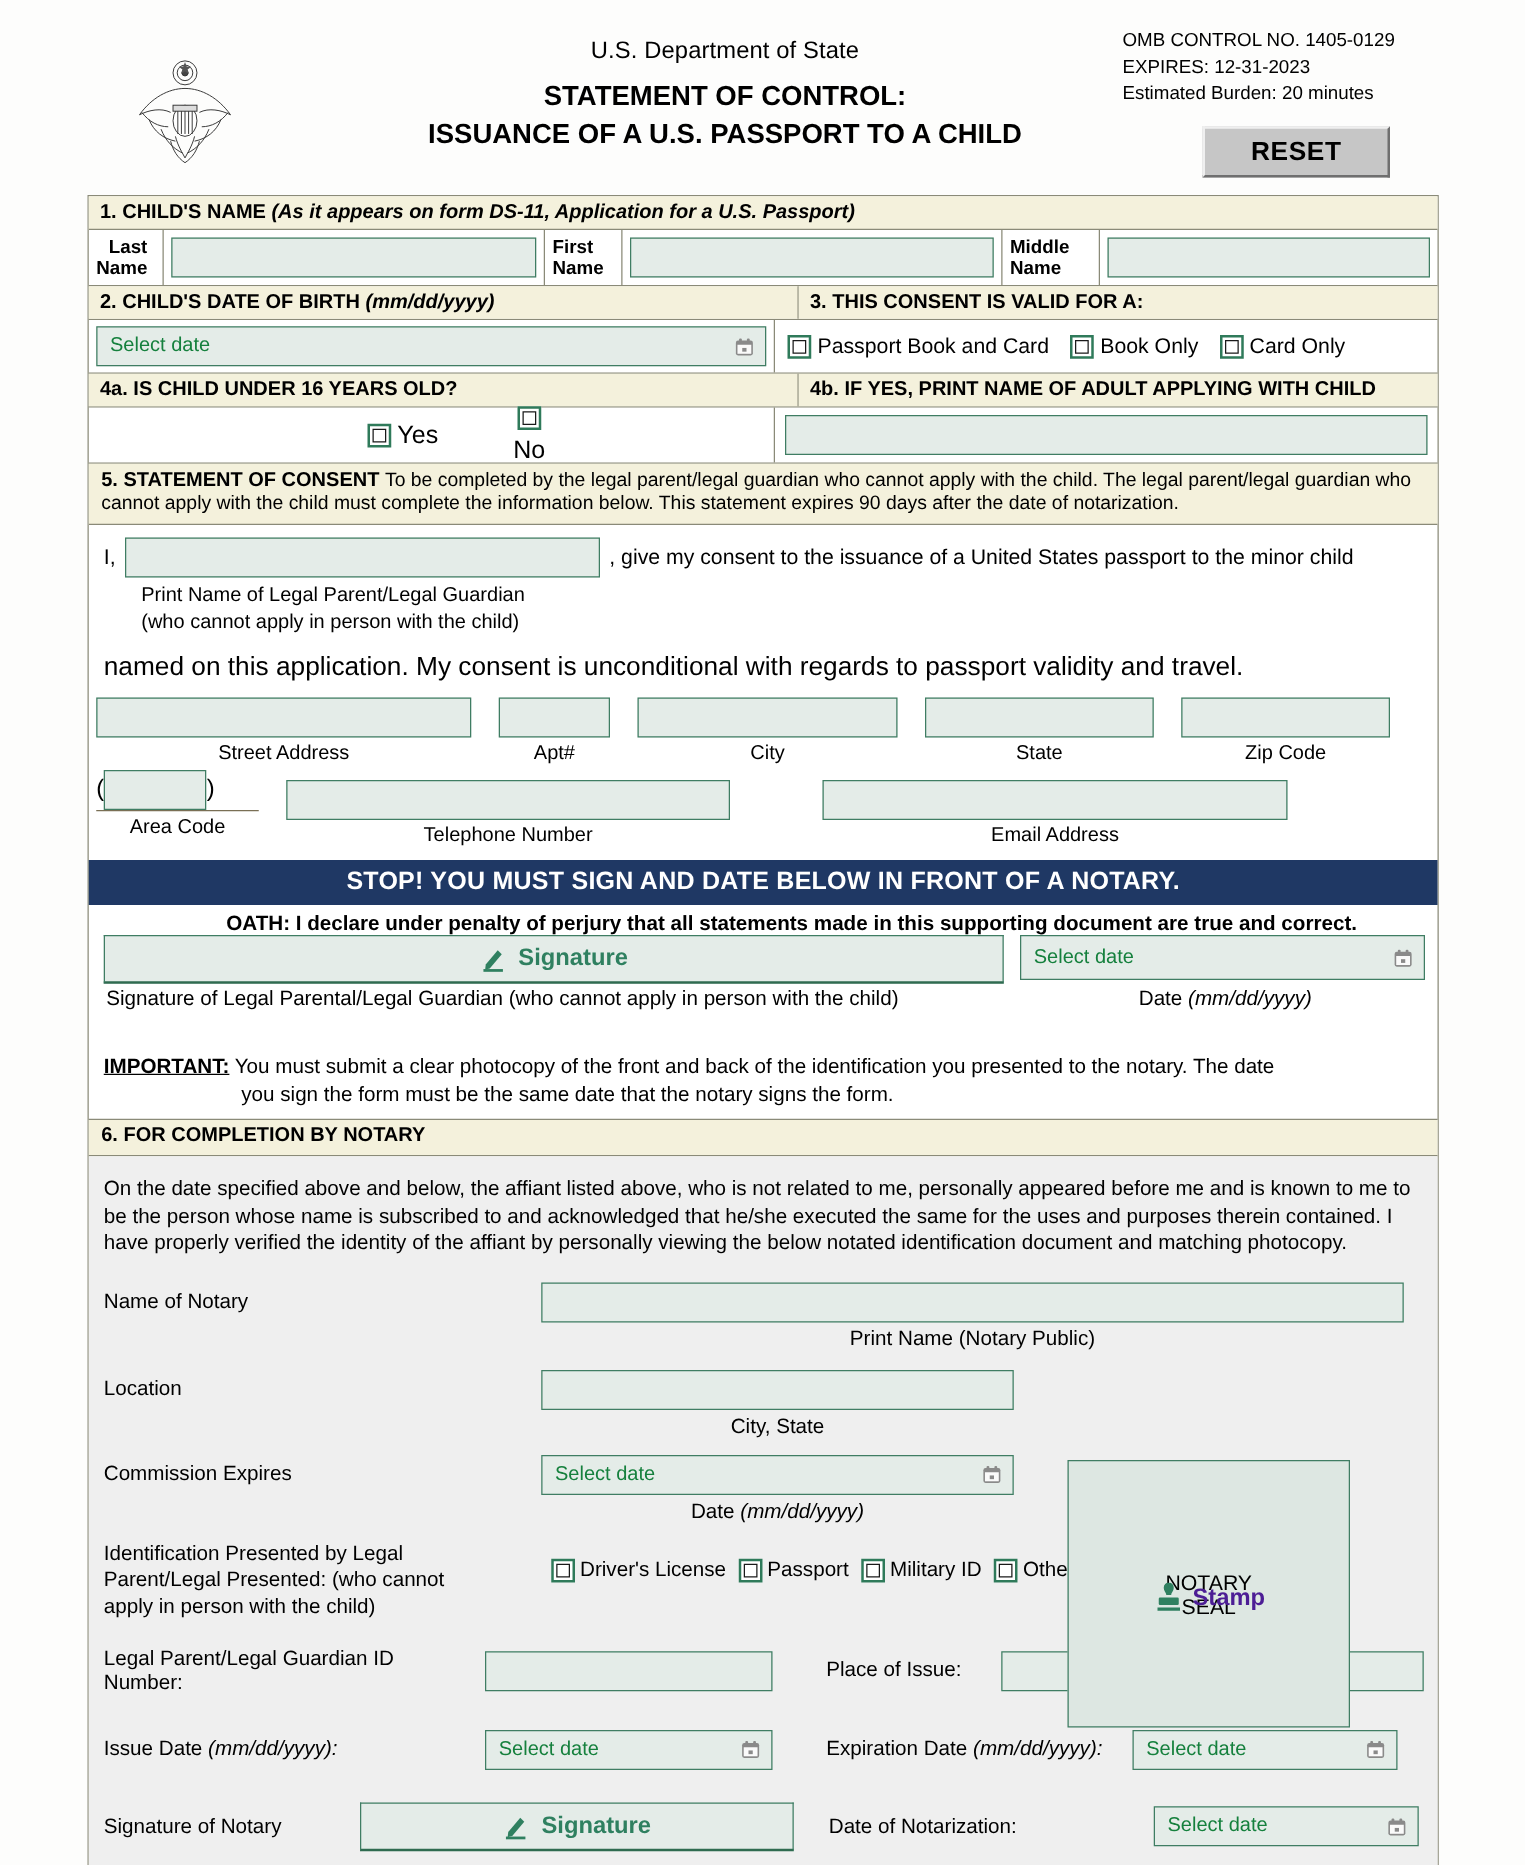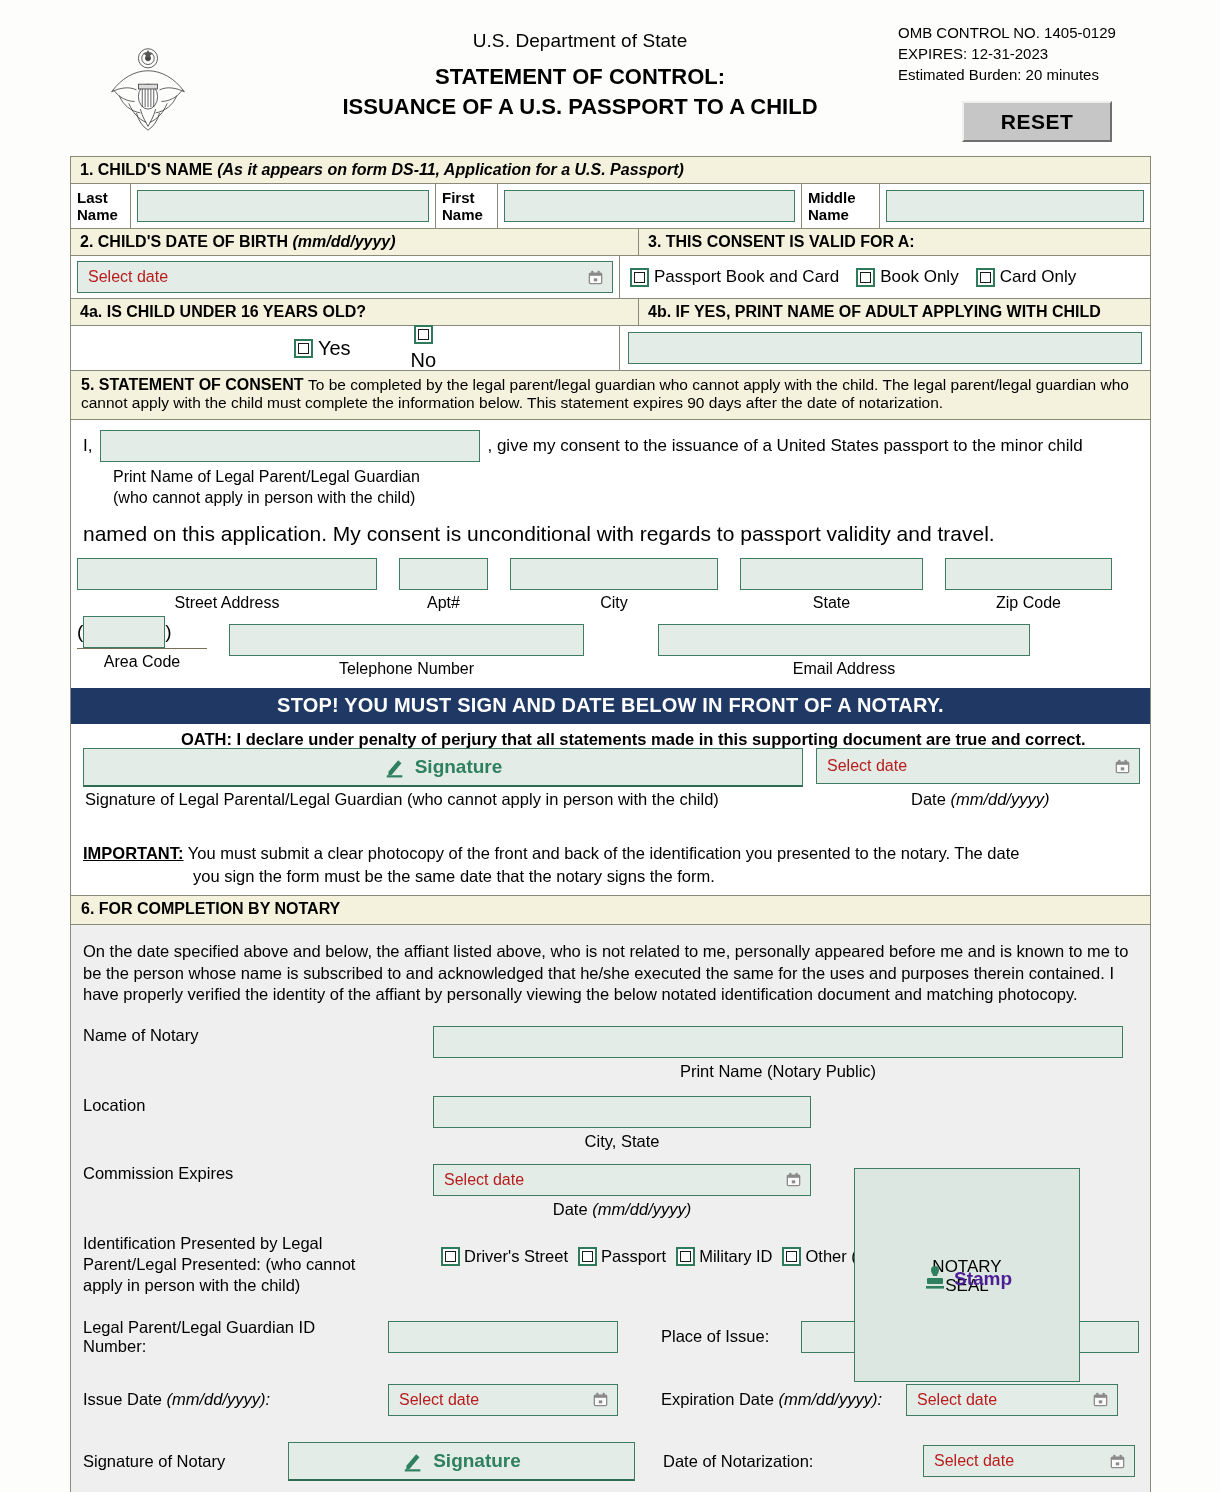--- a/index.html
+++ b/index.html
@@ -54,21 +54,21 @@
   .nlabel{font-size:15px;font-weight:bold;line-height:17px;}
   .fld{
     background:#e4ece8;border:1px solid #3f7d63;
     height:32px;box-sizing:border-box;
   }
   .datefld{
     background:#e4ece8;border:1px solid #3f7d63;height:32px;
     display:flex;align-items:center;justify-content:space-between;
     padding:0 8px 0 10px;box-sizing:border-box;
   }
-  .datefld span{color:#b91c1c;font-size:16px;}
+  .datefld span{color:#15803d;font-size:16px;}
   .calicon{width:17px;height:17px;flex:0 0 auto;}
   
   .cb{
     display:inline-block;width:19px;height:19px;border:2px solid #2f7a5a;
     background:#fff;box-sizing:border-box;position:relative;vertical-align:-4px;
   }
   .cb::after{
     content:"";position:absolute;left:2px;top:2px;right:2px;bottom:2px;
     border:1.6px solid #1a1a1a;
   }
@@ -96,21 +96,21 @@
   }
   .sigbtn{
     background:#e4ece8;border:1px solid #3f7d63;border-bottom:2px solid #2f6b50;
     display:flex;align-items:center;justify-content:center;gap:9px;
     color:#2f8060;font-weight:bold;font-size:19px;cursor:pointer;
   }
   .impt{font-size:16.5px;line-height:23px;padding:6px 10px 7px 12px;}
   .impt u{font-weight:bold;}
   .notarybody{background:#efefef;position:relative;padding:10px 0 16px 0;}
   .ntext{font-size:16.5px;line-height:21.5px;padding:6px 14px 0 12px;}
-  .nrow{display:flex;padding:0 0 0 12px;}
+  .nrow{display:flex;align-items:center;padding:0 0 0 12px;}
   .nlab{font-size:16.5px;}
   .ncap{font-size:16.5px;text-align:center;}
   .stampbox{
     position:absolute;left:783px;top:1px;width:224px;height:212px;
     background:#dde7e2;border:1px solid #3f7d63;
   }
   .stamptxt{
     position:absolute;left:0;right:0;top:88px;text-align:center;
     font-size:17px;line-height:19px;
   }
@@ -174,21 +174,21 @@
   </div>
 
   <div class="form">
 
     <div class="band">
       <b>1. CHILD'S NAME</b>
       <i>(As it appears on form DS-11, Application for a U.S. Passport)</i>
     </div>
 
     <div class="row" style="height:44px;">
-      <div class="cellname" style="width:60px;">
+      <div class="cellname" style="width:60px;text-align:right;">
         <div>
           <div class="nlabel">Last</div>
           <div class="nlabel">Name</div>
         </div>
       </div>
       <div style="flex:0 0 305px;display:flex;align-items:center;padding:0 6px;box-sizing:border-box;border-right:1px solid #8a8a78;">
         <input class="fld" style="width: 100%; padding: 0px 5px; font-size: 15px; color: rgb(0, 0, 0);" value="">
       </div>
       <div class="cellname" style="width:62px;">
         <div>
@@ -426,21 +426,21 @@
 
       <div class="idrow">
         <div class="idlabel">
           <div>Identification Presented by Legal</div>
           <div>Parent/Legal Presented: (who cannot</div>
           <div>apply in person with the child)</div>
         </div>
         <div class="idchecks" style="margin-left:58px;">
           <label class="cbwrap">
             <span class="cb"></span>
-            <span>Driver's Street</span>
+            <span>Driver's License</span>
           </label>
           <label class="cbwrap">
             <span class="cb"></span>
             <span>Passport</span>
           </label>
           <label class="cbwrap">
             <span class="cb"></span>
             <span>Military ID</span>
           </label>
           <label class="cbwrap">

